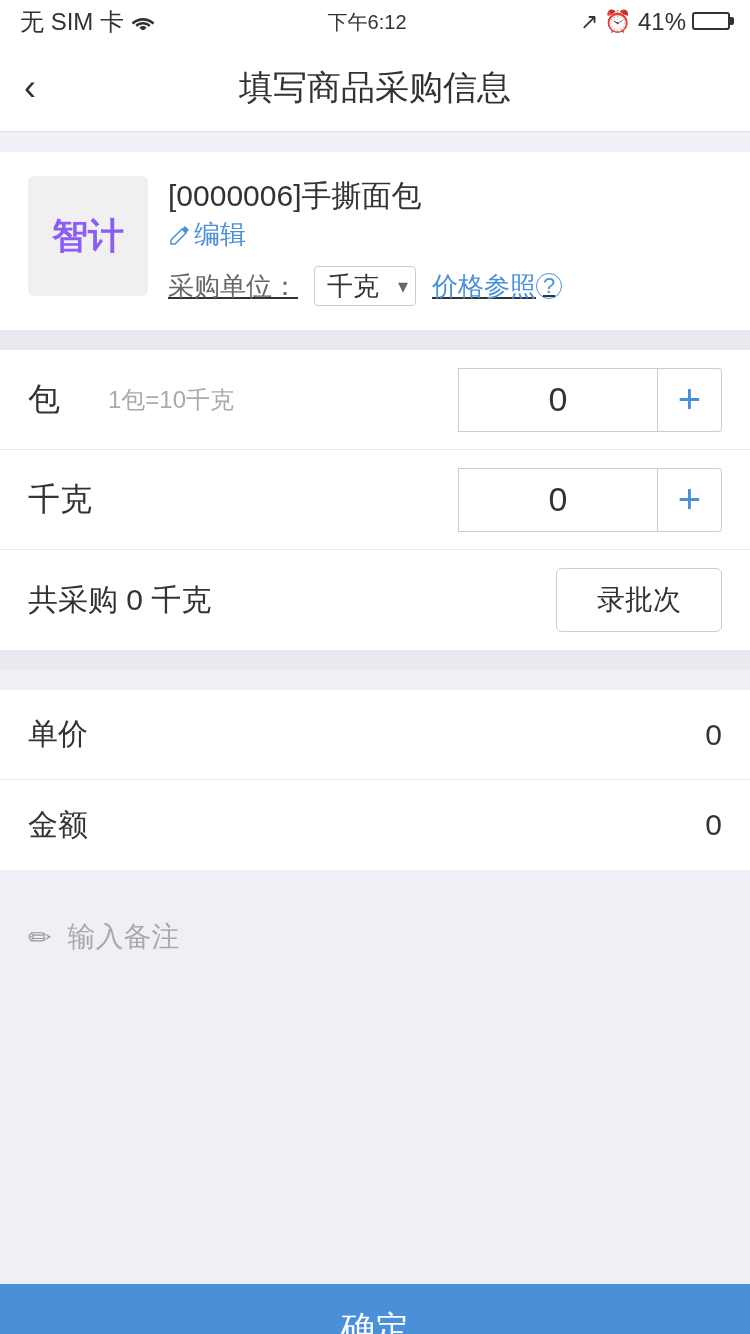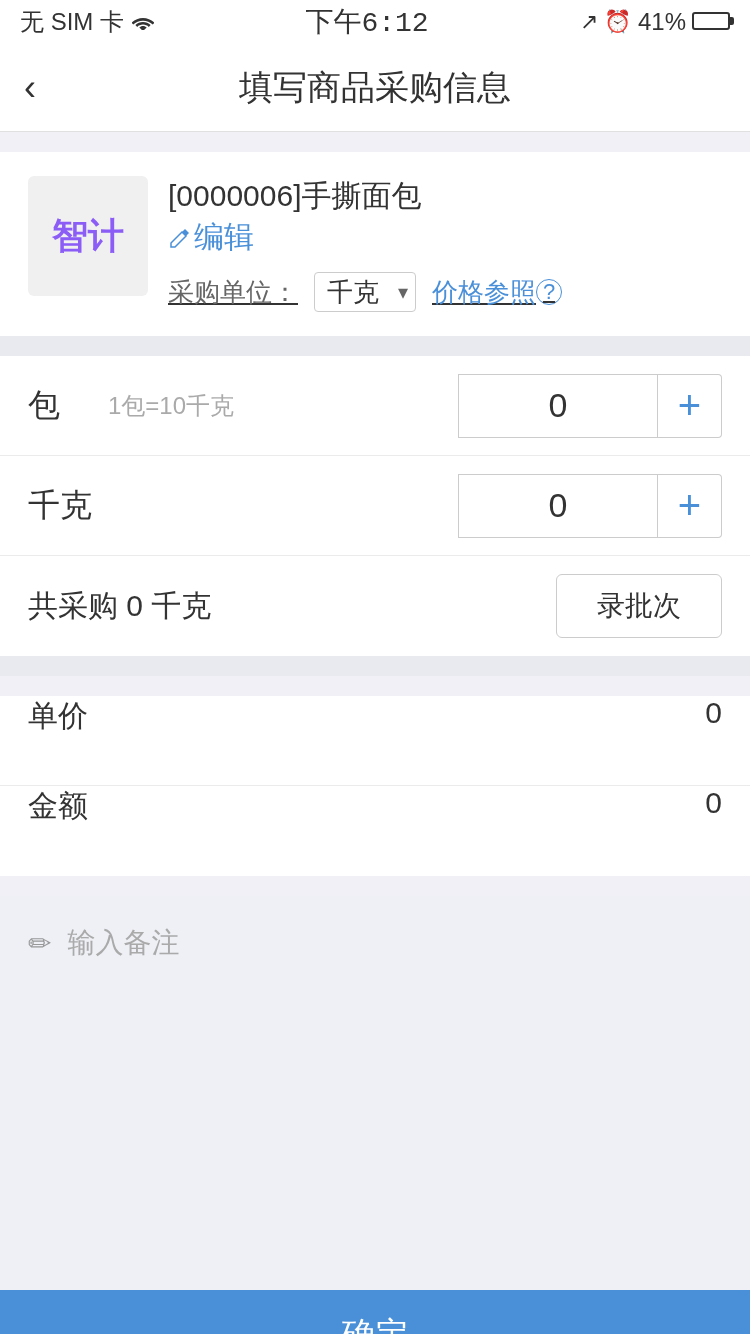--- a/index.html
+++ b/index.html
@@ -24,23 +24,22 @@
       padding: 0 20px;
       font-size: 24px;
       color: #333;
     }
     .status-left {
       display: flex;
       align-items: center;
       gap: 8px;
     }
     .status-center {
-      font-size: 28px;
+      font-size: 20px;
       font-weight: 500;
-      font-family: Liberation Mono, monospace;
     }
     .status-right {
       display: flex;
       align-items: center;
       gap: 6px;
       font-size: 24px;
     }
     .battery-body {
       width: 38px;
       height: 18px;
@@ -122,21 +121,21 @@
       align-items: flex-start;
       margin-bottom: 14px;
       flex-direction: column;
     }
     .product-name {
       font-size: 30px;
       color: #333;
       font-weight: 400;
     }
     .edit-btn {
-      font-size: 30px;
+      font-size: 26px;
       color: #4a90d9;
       display: flex;
       align-items: center;
       gap: 4px;
       cursor: pointer;
     }
     .purchase-unit-row {
       display: flex;
       align-items: center;
       gap: 16px;
@@ -259,20 +258,21 @@
       cursor: pointer;
     }
 
     
     .price-section {
       background: #fff;
       margin-top: 20px;
     }
     .price-row {
       display: flex;
+      align-items: center;
       justify-content: space-between;
       padding: 0 28px;
       height: 90px;
       border-bottom: 1px solid #ebebeb;
     }
     .price-row:last-child {
       border-bottom: none;
     }
     .price-label {
       font-size: 30px;

